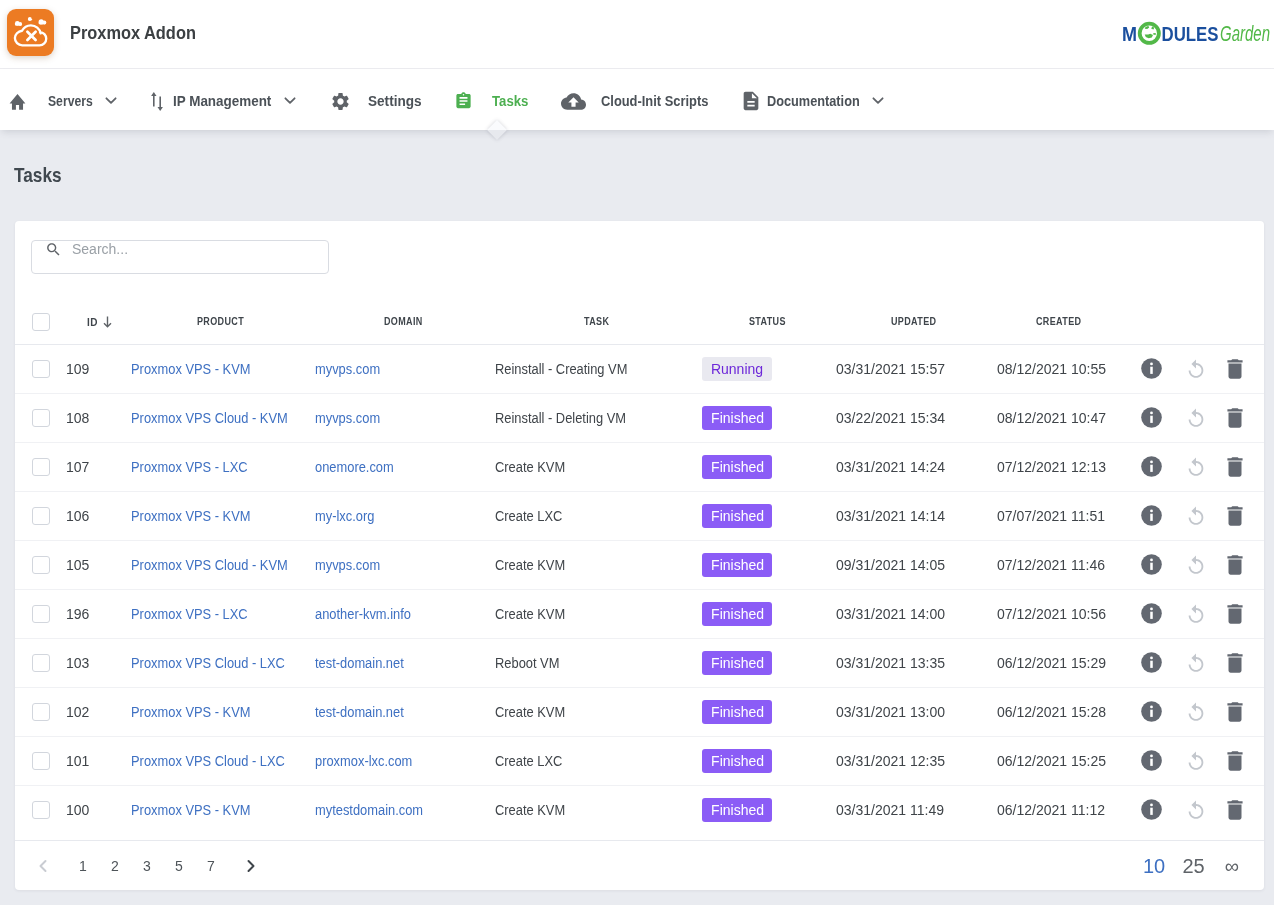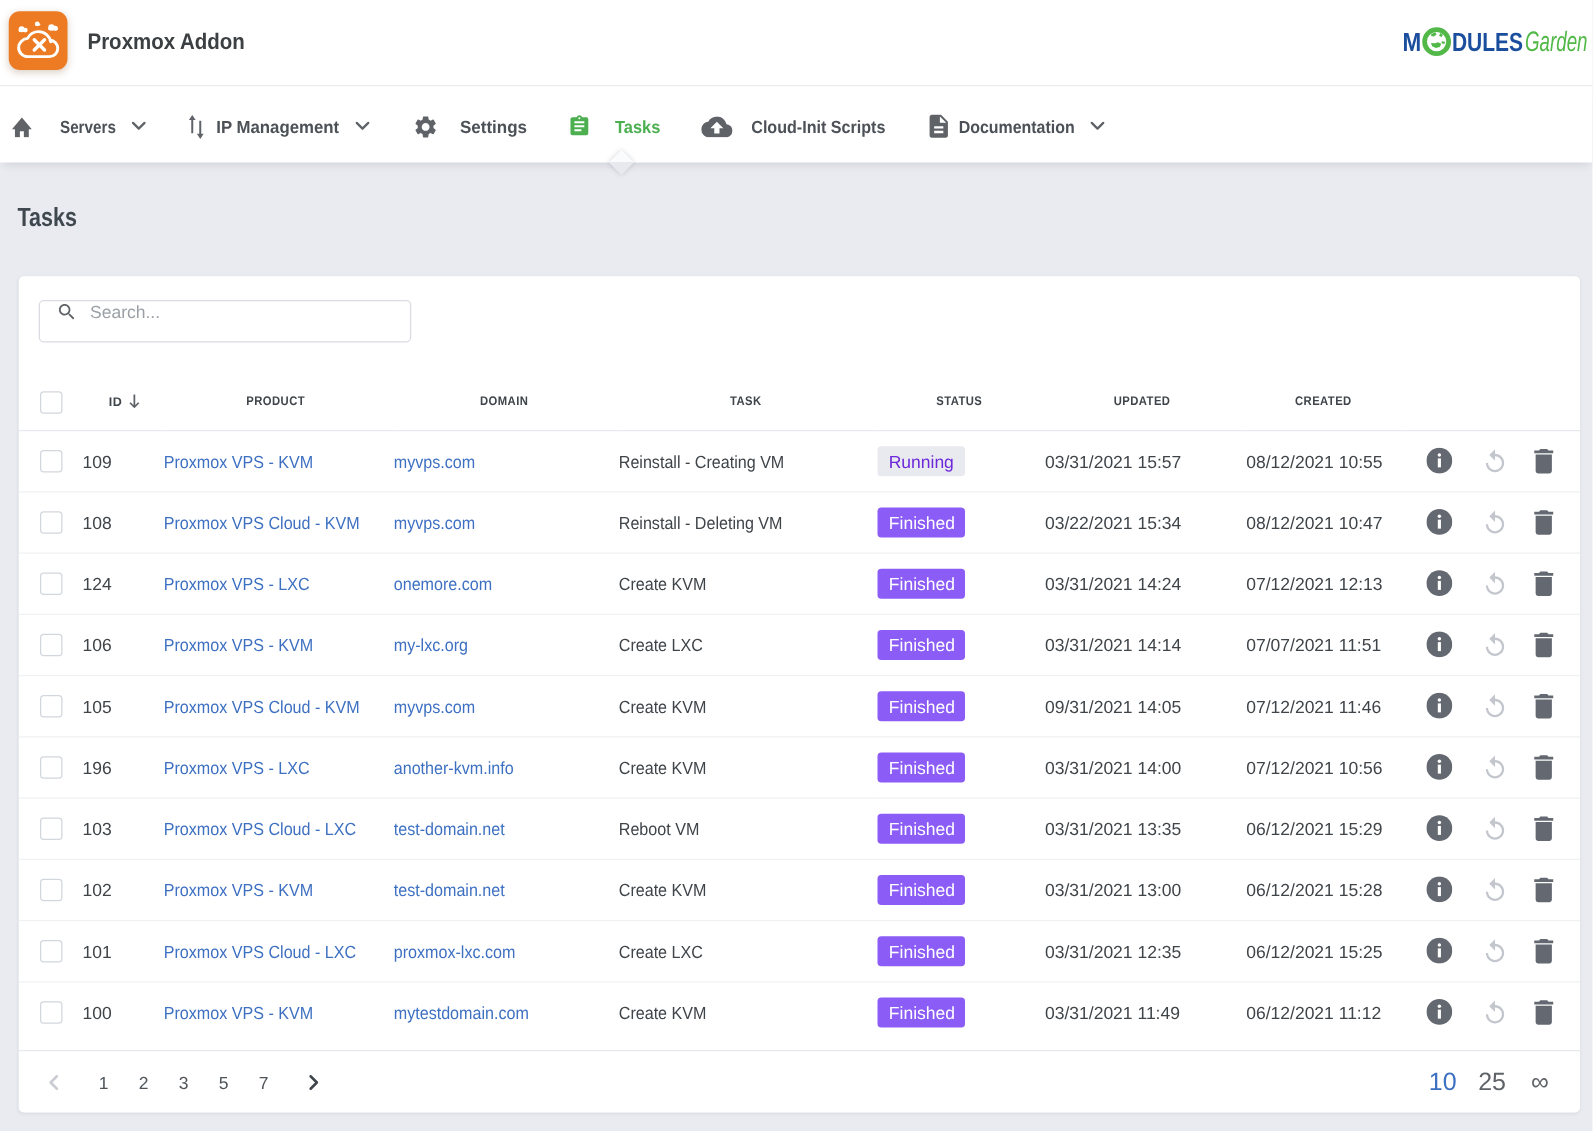--- a/index.html
+++ b/index.html
@@ -317,21 +317,21 @@
               <svg class="ic tr" width="28" height="26" viewBox="0 0 24 24">
                 <path fill="#636871" d="M6 19c0 1.1.9 2 2 2h8c1.1 0 2-.9 2-2V7H6v12zM19 4h-3.5l-1-1h-5l-1 1H5v2h14V4z"></path>
               </svg>
             </div>
           </td>
     </tr>
     <tr>
       <td>
             <span class="cbx"></span>
           </td>
-      <td class="idc">124</td>
+      <td class="idc">107</td>
       <td><a class="blue">Proxmox VPS - LXC</a></td>
       <td><a class="blue">onemore.com</a></td>
       <td><span class="tk">Create KVM</span></td>
       <td><span class="badge fin">Finished</span></td>
       <td>03/31/2021 14:24</td>
       <td>07/12/2021 12:13</td>
       <td>
             <div class="acticons">
               <svg class="ic info" width="21" height="21" viewBox="0 0 21 21">
                 <circle cx="10.5" cy="10.5" r="10.3" fill="#636871"></circle>

